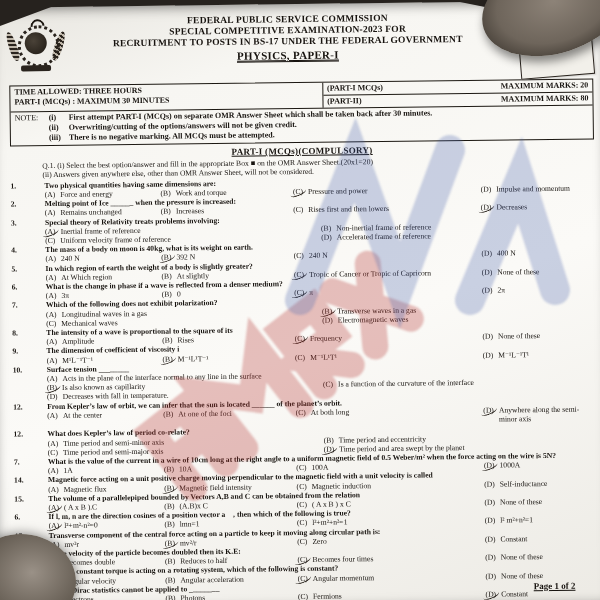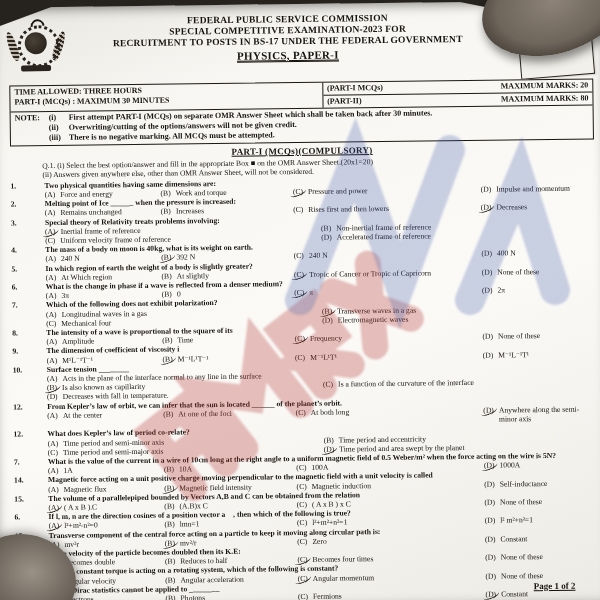--- a/index.html
+++ b/index.html
@@ -39,21 +39,21 @@
 
   
   .ibox{border:1.6px solid #1c1812;margin:0 2px 3px 2px;font-size:8px;line-height:10px;}
   .ibox .grid{display:flex;border-bottom:1px solid #1c1812;}
   .ibox .left{width:53%;padding:1px 4px;font-weight:bold;}
   .ibox .right{width:47%;border-left:1.6px solid #1c1812;font-weight:bold;}
   .ibox .right .r1{padding:1px 4px;border-bottom:1px solid #1c1812;display:flex;justify-content:space-between;}
   .ibox .right .r2{padding:1px 4px;display:flex;justify-content:space-between;}
   .note{padding:1px 4px 2px 4px;}
   .note .nline{display:flex;}
-  .note .ntag{flex:0 0 34px;font-weight:bold;}
+  .note .ntag{flex:0 0 34px;font-weight:normal;}
   .note .nnum{flex:0 0 20px;font-weight:bold;}
   .note .ntext{flex:1;font-weight:600;}
 
   .parthead{text-align:center;font-weight:bold;font-size:9px;text-decoration:underline;margin:2px 0 2px 0;letter-spacing:.3px;}
 
   
   .qinstr{font-size:7.6px;line-height:9.4px;margin:0 0 1px 34px;}
   .qinstr .b{font-weight:normal;}
 
   
@@ -321,41 +321,41 @@
                   <span class="txt">Longitudinal waves in a gas</span>
                 </span>
                 <span class="opt w2 mk">
                   <span class="lab">(B)</span>
                   <span class="txt">Transverse waves in a gas</span>
                 </span>
               </div>
               <div class="optrow">
                 <span class="opt w2">
                   <span class="lab">(C)</span>
-                  <span class="txt">Mechanical four</span>
+                  <span class="txt">Mechanical waves</span>
                 </span>
                 <span class="opt w2">
                   <span class="lab">(D)</span>
                   <span class="txt">Electromagnetic  waves</span>
                 </span>
               </div>
             </div>
           </div>
           <div class="q">
             <span class="qnum">8.</span>
             <div class="qbody">
               <div class="qtext">The intensity of a wave is proportional to the square of its</div>
               <div class="optrow">
                 <span class="opt w4a">
                   <span class="lab">(A)</span>
                   <span class="txt">Amplitude</span>
                 </span>
                 <span class="opt w4b">
                   <span class="lab">(B)</span>
-                  <span class="txt">Time</span>
+                  <span class="txt">Rises</span>
                 </span>
                 <span class="opt w4c mk">
                   <span class="lab">(C)</span>
                   <span class="txt">Frequency</span>
                 </span>
                 <span class="opt w4d">
                   <span class="lab">(D)</span>
                   <span class="txt">None of these</span>
                 </span>
               </div>

